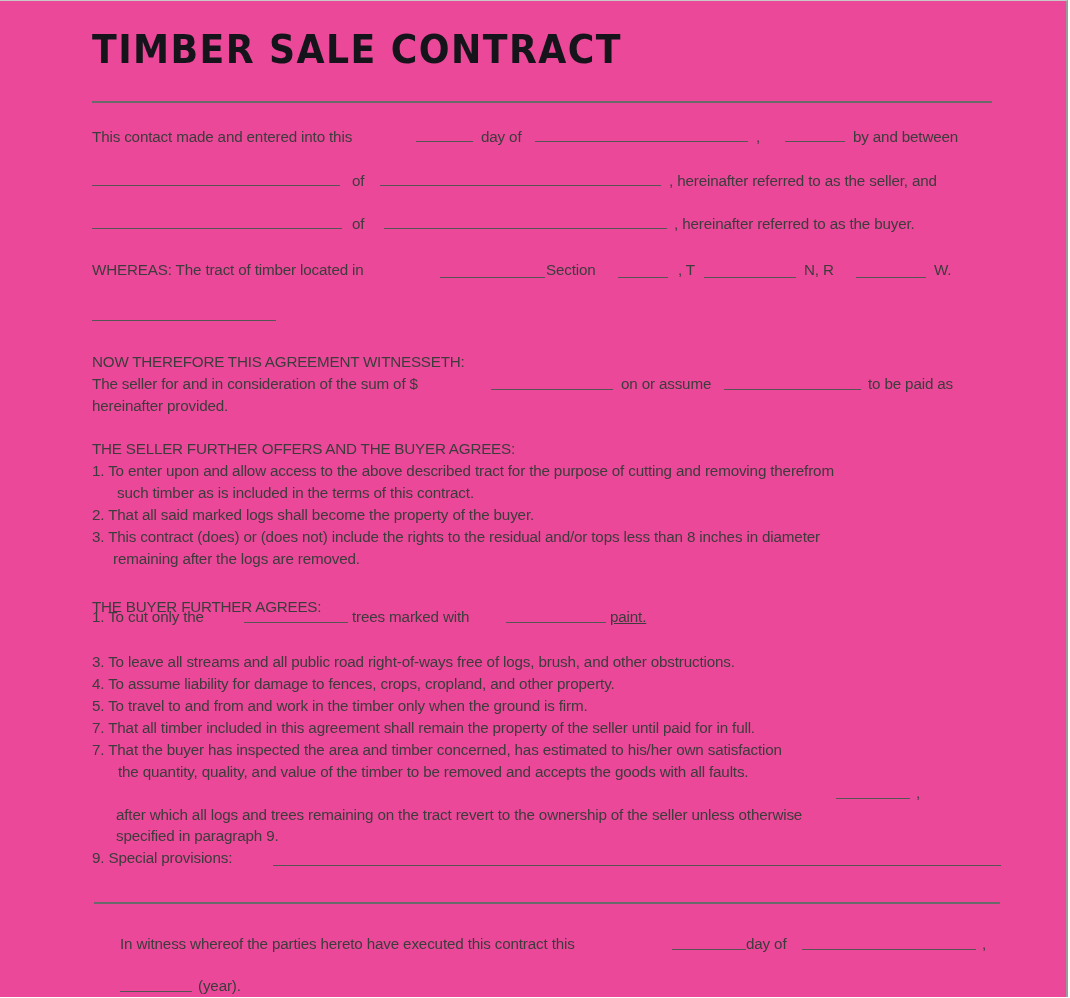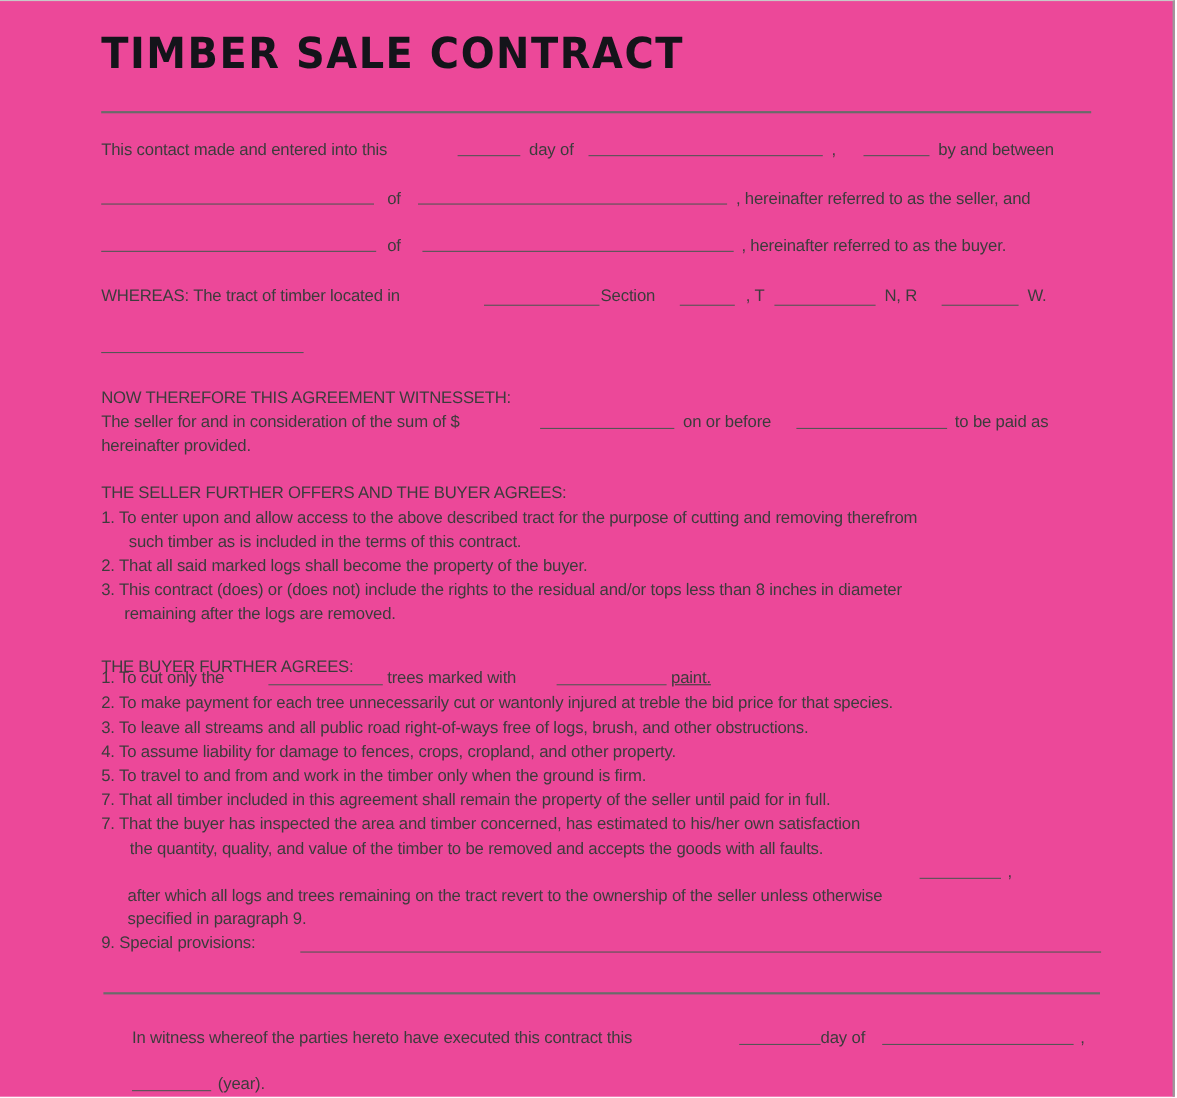--- a/index.html
+++ b/index.html
@@ -85,40 +85,39 @@
   <div class="abs-blank" style="left:704px; top:276px; width:92px;"></div>
   <div class="txt" style="left:804px; top:260px;">N,  R</div>
   <div class="abs-blank" style="left:856px; top:276px; width:70px;"></div>
   <div class="txt" style="left:934px; top:260px;">W.</div>
 
   <div class="abs-blank" style="left:92px; top:319px; width:184px;"></div>
 
   <div class="txt heading" style="left:92px; top:352px;">NOW THEREFORE THIS AGREEMENT WITNESSETH:</div>
   <div class="txt" style="left:92px; top:374px;">The seller for and in consideration of the sum of $</div>
   <div class="abs-blank" style="left:491px; top:388px; width:122px;"></div>
-  <div class="txt" style="left:621px; top:374px;">on or before</div>
+  <div class="txt" style="left:621px; top:374px;">on or assume</div>
   <div class="abs-blank" style="left:724px; top:388px; width:137px;"></div>
   <div class="txt" style="left:868px; top:374px;">to be paid as</div>
   <div class="txt" style="left:92px; top:396px;">hereinafter provided.</div>
 
   <div class="txt heading" style="left:92px; top:439px;">THE SELLER FURTHER OFFERS AND THE BUYER AGREES:</div>
   <div class="txt" style="left:92px; top:461px;">1. To enter upon and allow access to the above described tract for the purpose of cutting and removing therefrom</div>
   <div class="txt" style="left:97px; top:483px;margin-left:20px;">such timber as is included in the terms of this contract.</div>
   <div class="txt" style="left:92px; top:505px;">2. That all said marked logs shall become the property of the buyer.</div>
   <div class="txt" style="left:92px; top:527px;">3. This contract (does) or (does not) include the rights to the residual and/or tops less than 8 inches in diameter</div>
   <div class="txt" style="left:113px; top:549px;">remaining after the logs are removed.</div>
 
   <div class="txt heading" style="left:92px; top:585px;margin-top:12px;">THE BUYER FURTHER AGREES:</div>
   <div class="txt" style="left:92px; top:607px;">1.  To cut only  the</div>
   <div class="abs-blank" style="left:244px; top:621px; width:104px;"></div>
   <div class="txt" style="left:352px; top:607px;">trees marked with</div>
   <div class="abs-blank" style="left:506px; top:621px; width:100px;"></div>
   <div class="txt" style="left:610px; top:607px;text-decoration:underline;">paint.</div>
 
-  <div class="txt" style="left:92px; top:630px;">2.  To make payment for each tree unnecessarily cut or wantonly injured at treble the bid price for that species.</div>
   <div class="txt" style="left:92px; top:652px;">3.  To leave all streams and all public road right-of-ways free of logs, brush, and other obstructions.</div>
   <div class="txt" style="left:92px; top:674px;">4.  To assume liability for damage to fences, crops, cropland, and other property.</div>
   <div class="txt" style="left:92px; top:696px;">5.  To travel to and from and work in the timber only when the ground is firm.</div>
   <div class="txt" style="left:92px; top:718px;">7.  That all timber included in this agreement shall remain the property of the seller until paid for in full.</div>
 
   <div class="txt" style="left:92px; top:740px;">7.  That the buyer has inspected the area and timber concerned, has estimated to his/her own satisfaction</div>
   <div class="txt" style="left:118px; top:762px;">the quantity, quality, and value of the timber to be removed and accepts the goods with all faults.</div>
 
   <div class="abs-blank" style="left:836px; top:797px; width:74px;"></div>
   <div class="txt" style="left:916px; top:783px;">,</div>

